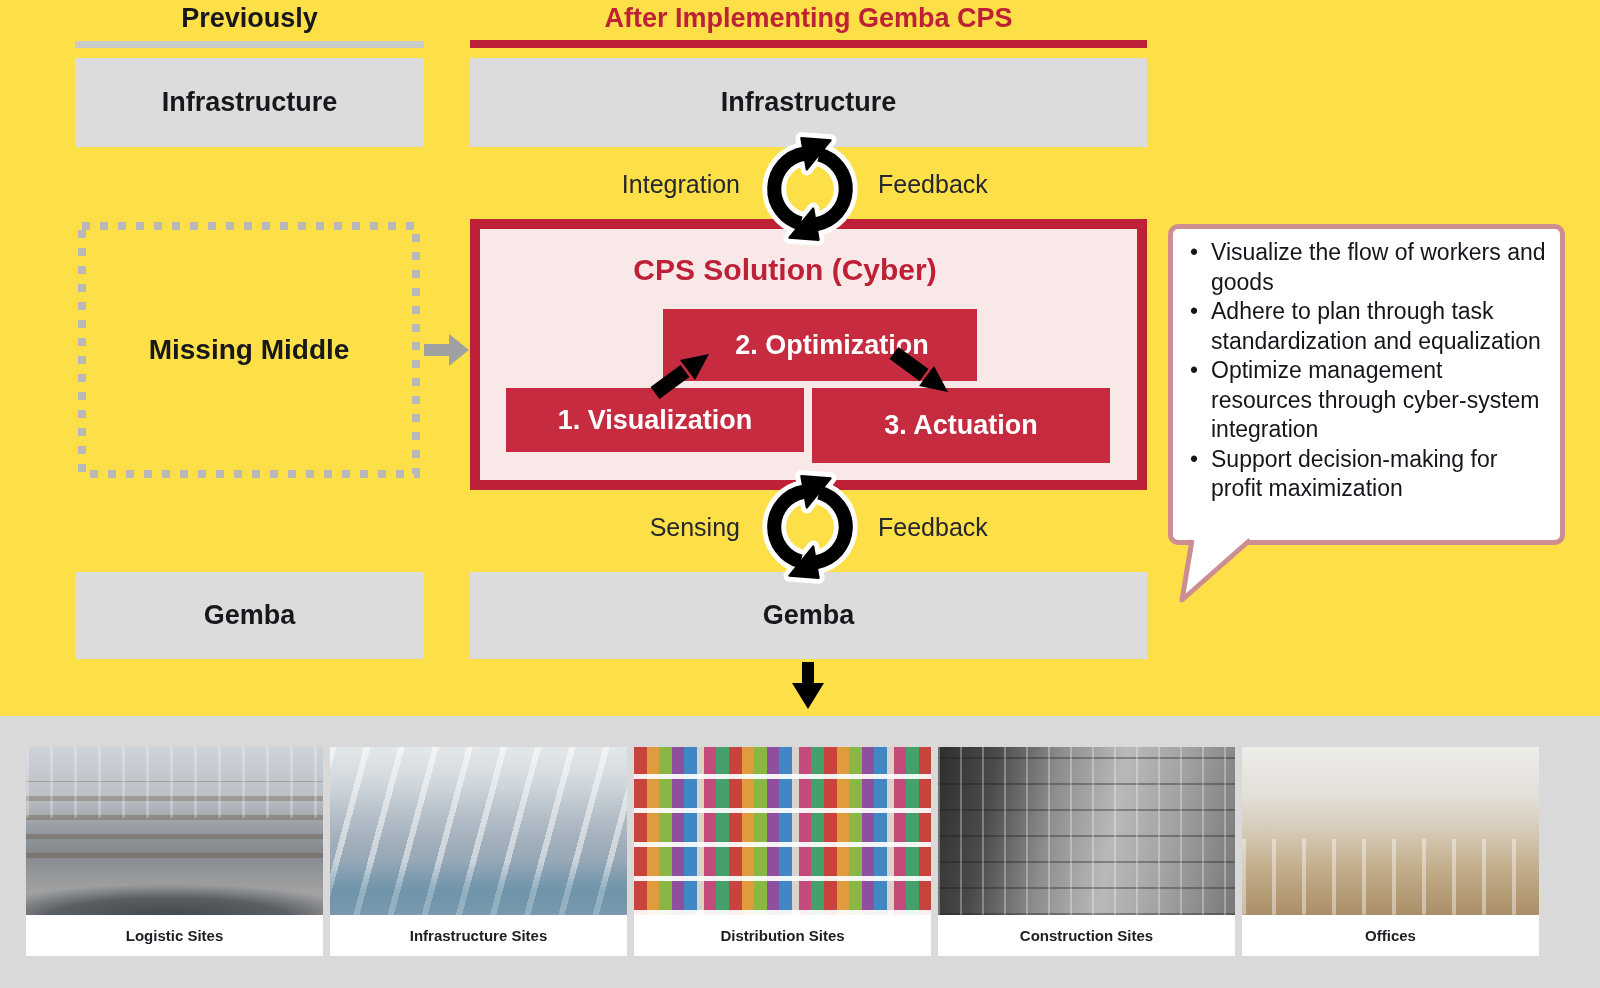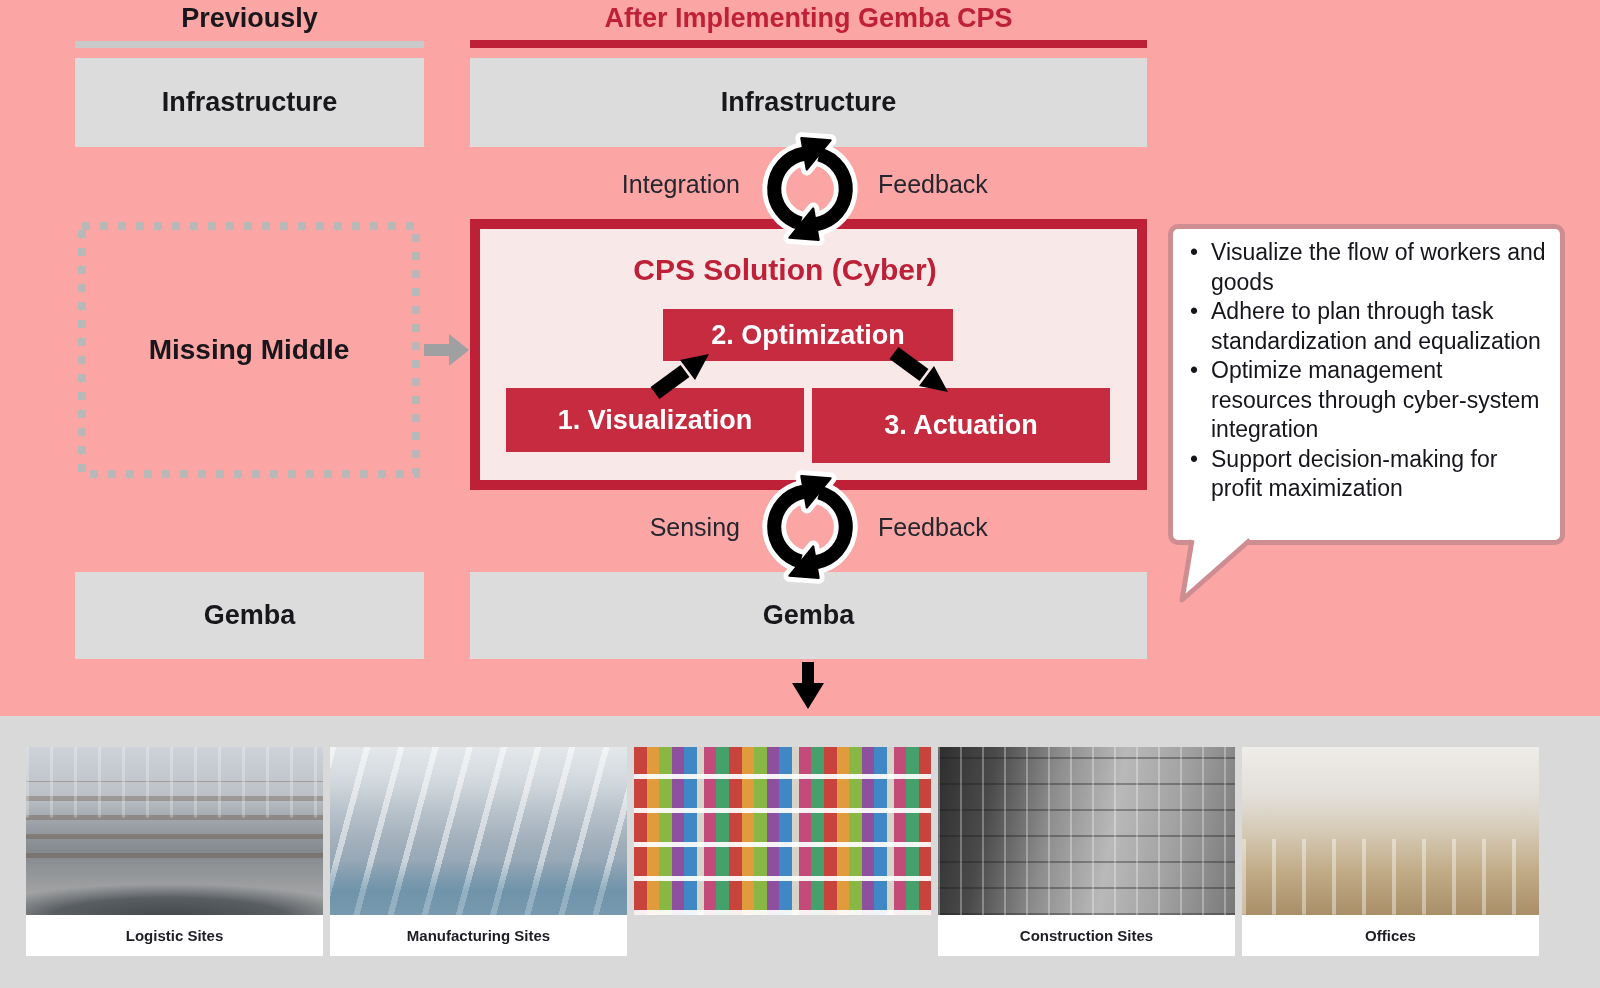--- a/index.html
+++ b/index.html
@@ -1,16 +1,16 @@
 <!DOCTYPE html>
 <html style="--red: #be2137; --red_fill: #c62b40; --pink: #f9e8e8; --gray_box: #dcdcdc; --strip_gray: #d9d9d9; --rule_gray: #c9c9c9; --dash_gray: #b8b8b8; --arrow_gray: #9fa0a2; --rose_border: #ce8e91; --text_dark: #17171c;"><head>
 <meta charset="utf-8">
 <style>
   html,body{margin:0;padding:0;background:#fff;}
-  #canvas{position:relative;width:1600px;height:988px;background:#fca5a5;overflow:hidden;
+  #canvas{position:relative;width:1600px;height:988px;background:#fde047;overflow:hidden;
           font-family:"Liberation Sans","DejaVu Sans",sans-serif;}
 
   
   .col-title{position:absolute;top:2px;height:32px;line-height:32px;text-align:center;
              font-size:27px;font-weight:bold;}
   #prev-title{left:75px;width:349px;color:var(--text_dark);}
   #after-title{left:470px;width:677px;color:var(--red);}
   #prev-rule{position:absolute;left:75px;top:41px;width:349px;height:7px;background:var(--rule_gray);}
   #after-rule{position:absolute;left:470px;top:40px;width:677px;height:8px;background:var(--red);}
 
@@ -36,21 +36,21 @@
   #lbl-sensing{left:540px;top:512px;width:200px;text-align:right;}
   #lbl-feedback-bottom{left:878px;top:512px;width:220px;}
 
   
   #cps-box{position:absolute;left:470px;top:219px;width:677px;height:271px;box-sizing:border-box;
            background:var(--pink);border:10px solid var(--red);}
   #cps-title{position:absolute;left:470px;top:253px;width:556px;text-align:center;
              font-size:30px;font-weight:bold;color:var(--red);margin-left:37px;}
   .redbox{position:absolute;background:var(--red_fill);color:#fff;font-weight:bold;font-size:27px;
           display:flex;align-items:center;justify-content:center;z-index:2;}
-  #box-opt{left:663px;top:309px;width:290px;height:52px;}
+  #box-opt{left:663px;top:309px;width:290px;height:72px;padding-left:24px;}
   #box-viz{left:506px;top:388px;width:298px;height:64px;}
   #box-act{left:812px;top:388px;width:298px;height:75px;}
   .diag{position:absolute;z-index:3;}
   #arrow-ur{left:647px;top:344px;}
   #arrow-dr{left:886px;top:344px;}
 
   
   #mm-box{position:absolute;left:78px;top:222px;width:342px;height:256px;}
   #mm-dash{position:absolute;left:0;top:0;}
   #mm-dash rect{fill:none;stroke:var(--dash_gray);stroke-width:8;stroke-dasharray:8 10;}
@@ -210,24 +210,25 @@
   </svg>
 
   <div id="strip"></div>
   <div id="cards">
     <div class="card">
       <div class="photo photo-logistic"></div>
       <div class="card-label">Logistic Sites</div>
     </div>
     <div class="card">
       <div class="photo photo-manufacturing"></div>
-      <div class="card-label">Manufacturing Sites</div>
+      <div class="card-label">Infrastructure Sites</div>
     </div>
     <div class="card">
       <div class="photo photo-distribution"></div>
+      <div class="card-label">Distribution Sites</div>
     </div>
     <div class="card">
       <div class="photo photo-construction"></div>
       <div class="card-label">Construction Sites</div>
     </div>
     <div class="card">
       <div class="photo photo-offices"></div>
       <div class="card-label">Offices</div>
     </div>
   </div>

